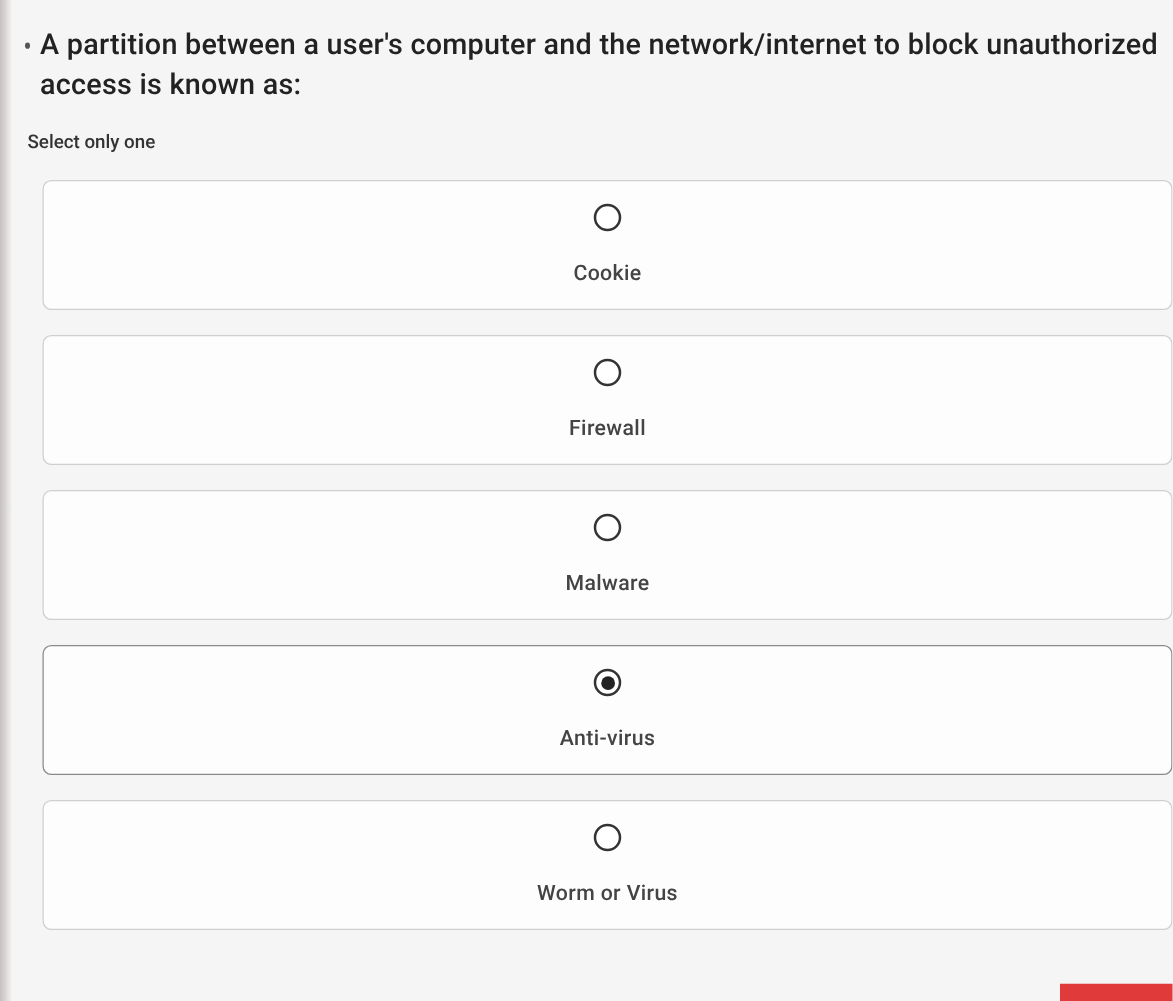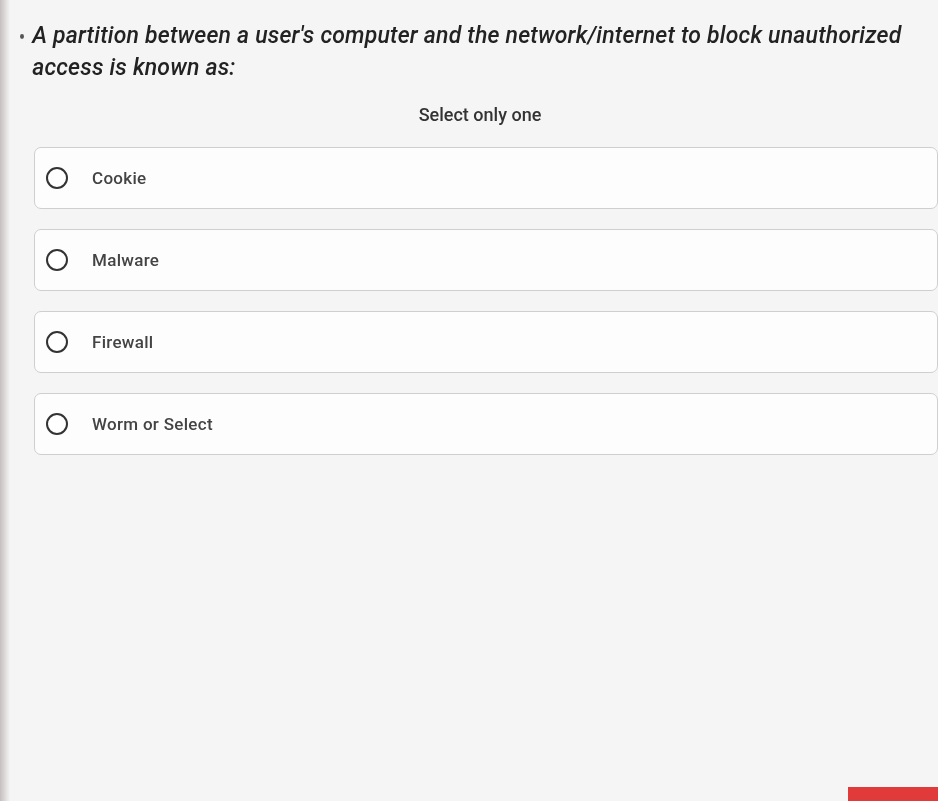--- a/index.html
+++ b/index.html
@@ -30,47 +30,46 @@
       display: flex;
       align-items: flex-start;
     }
     .question-text {
       font-size: 23px;
       font-weight: 500;
       color: #222;
       line-height: 1.4;
       letter-spacing: 0.2px;
       padding-right: 10px;
-      font-style: italic;
     }
     .instruction {
-      font-size: 18px;
+      font-size: 15px;
       color: #333;
       font-weight: 500;
       margin-top: 20px;
       margin-bottom: 22px;
       padding-left: 2px;
-      text-align: center;
     }
     .options {
       display: flex;
       flex-direction: column;
       gap: 20px;
       padding-left: 14px;
     }
     .option {
       border: 1px solid #cfcfcf;
       border-radius: 7px;
       background: #fdfdfd;
-      padding: 18px 11px;
+      padding: 18px 22px;
       display: flex;
       align-items: center;
       gap: 24px;
       cursor: pointer;
       min-height: 62px;
+      flex-direction: column;
     }
     .option.selected {
       border-color: #8a8a8a;
     }
     .radio {
       width: 22px;
       height: 22px;
       border: 2.4px solid #333;
       border-radius: 50%;
       flex-shrink: 0;
@@ -122,26 +121,30 @@
 
 <div class="instruction">Select only one</div>
 
 <div class="options">
   <div class="option">
     <span class="radio"></span>
     <span class="option-label">Cookie</span>
   </div>
   <div class="option">
     <span class="radio"></span>
-    <span class="option-label">Malware</span>
-  </div>
-  <div class="option">
-    <span class="radio"></span>
     <span class="option-label">Firewall</span>
   </div>
   <div class="option">
     <span class="radio"></span>
-    <span class="option-label">Worm or Select</span>
+    <span class="option-label">Malware</span>
+  </div>
+  <div class="option selected">
+    <span class="radio"></span>
+    <span class="option-label">Anti-virus</span>
+  </div>
+  <div class="option">
+    <span class="radio"></span>
+    <span class="option-label">Worm or Virus</span>
   </div>
 </div>
 
 <div class="red-strip"></div>
 <div class="left-edge"></div>
 
 </body></html>

